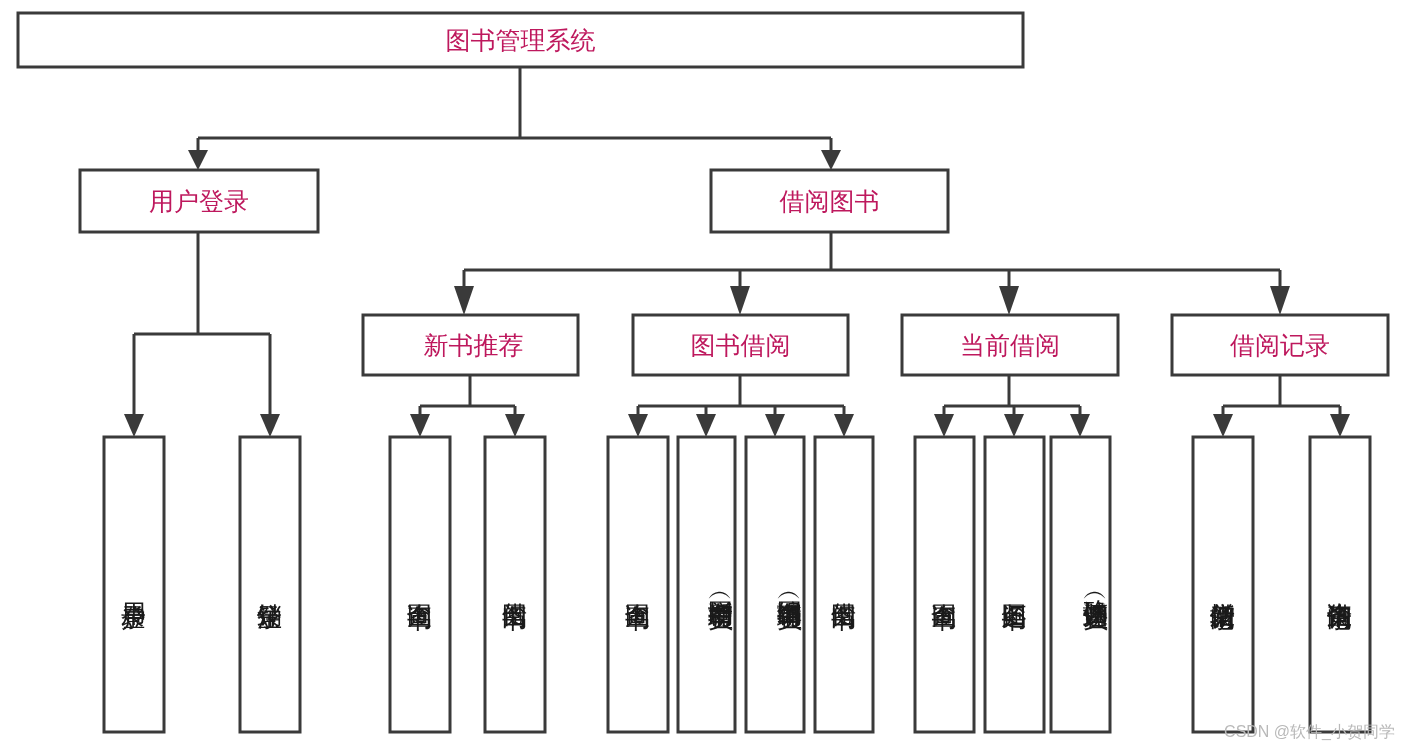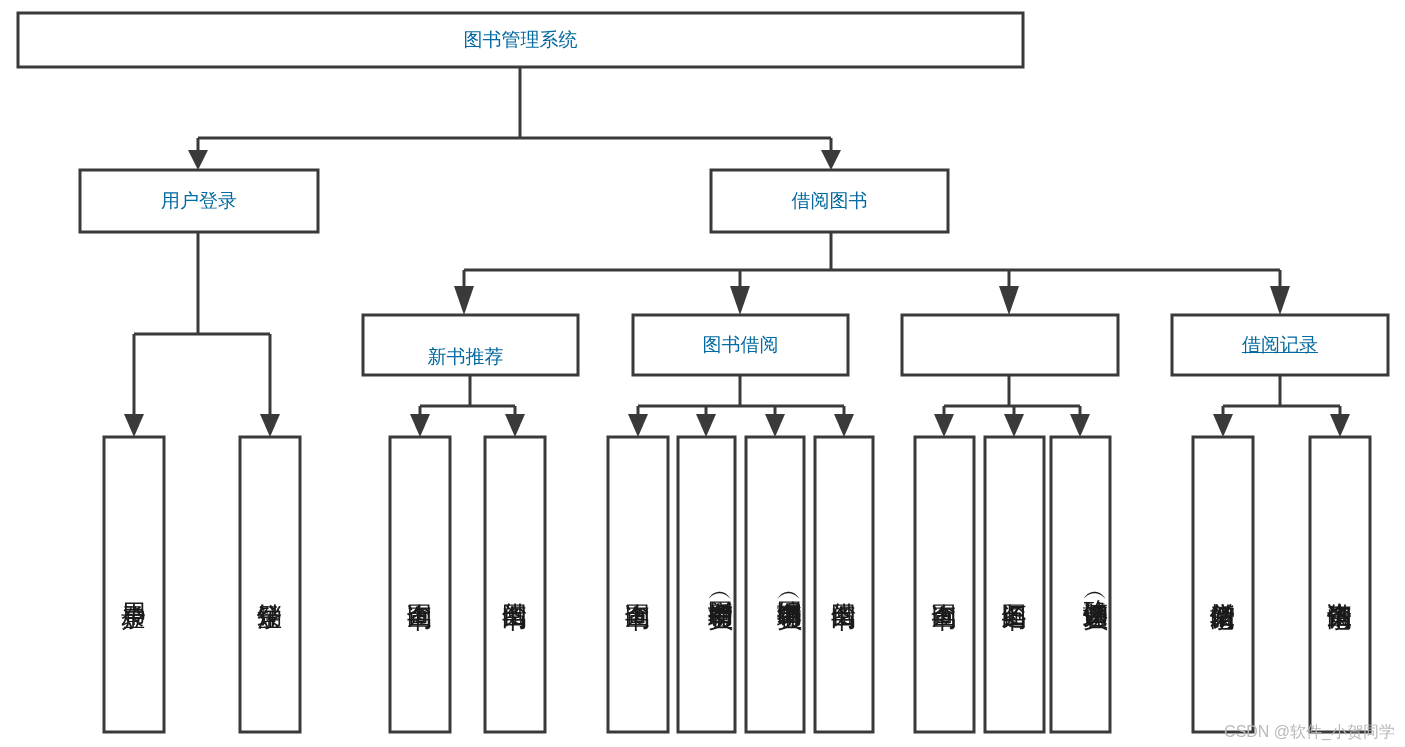--- a/index.html
+++ b/index.html
@@ -54,22 +54,22 @@
     letter-spacing: 1px;
     white-space: nowrap;
     pointer-events: none;
     font-family: "Liberation Sans", "DejaVu Sans", sans-serif;
   }
   .hlabel-wrap {
     position: absolute;
     display: flex;
     align-items: center;
     justify-content: center;
-    font-size: 19px;
-    color: #0369a1;
+    font-size: 25px;
+    color: #be185d;
     white-space: nowrap;
     pointer-events: none;
     font-family: "Liberation Sans", "DejaVu Sans", sans-serif;
   }
   #watermark {
     position: absolute;
     right: 10px;
     bottom: 4px;
     font-size: 16px;
     color: #b9b9b9;
@@ -176,23 +176,24 @@
       <rect class="node-rect" x="1193" y="437" width="60" height="295"></rect>
       <rect class="node-rect" x="1310" y="437" width="60" height="295"></rect>
     </g>
   </svg>
 
   <div class="hlabel-wrap" style="left:18px; top:13px; width:1005px; height:54px;">图书管理系统</div>
 
   <div class="hlabel-wrap" style="left:80px; top:170px; width:238px; height:62px;">用户登录</div>
   <div class="hlabel-wrap" style="left:711px; top:170px; width:237px; height:62px;">借阅图书</div>
 
-  <div class="hlabel-wrap" style="left:358px; top:315px; width:215px; height:60px;margin-top:12px;">新书推荐</div>
+  <div class="hlabel-wrap" style="left:366px; top:315px; width:215px; height:60px;">新书推荐</div>
   <div class="hlabel-wrap" style="left:633px; top:315px; width:215px; height:60px;">图书借阅</div>
-  <div class="hlabel-wrap" style="left:1172px; top:315px; width:216px; height:60px;text-decoration:underline;">借阅记录</div>
+  <div class="hlabel-wrap" style="left:902px; top:315px; width:216px; height:60px;">当前借阅</div>
+  <div class="hlabel-wrap" style="left:1172px; top:315px; width:216px; height:60px;">借阅记录</div>
 
   <div class="vlabel-wrap" style="left:104px; top:437px; width:60px; height:295px;">用户登录</div>
   <div class="vlabel-wrap" style="left:240px; top:437px; width:60px; height:295px;">注销登录</div>
 
   <div class="vlabel-wrap" style="left:390px; top:437px; width:60px; height:295px;">查询图书</div>
   <div class="vlabel-wrap" style="left:485px; top:437px; width:60px; height:295px;">借阅图书</div>
 
   <div class="vlabel-wrap" style="left:608px; top:437px; width:60px; height:295px;">查询图书</div>
   <div class="vlabel-wrap" style="left:678px; top:437px; width:57px; height:295px; align-items:flex-start;">新增图书（管理员）</div>
   <div class="vlabel-wrap" style="left:746px; top:437px; width:58px; height:295px; align-items:flex-start;">编辑图书（管理员）</div>

